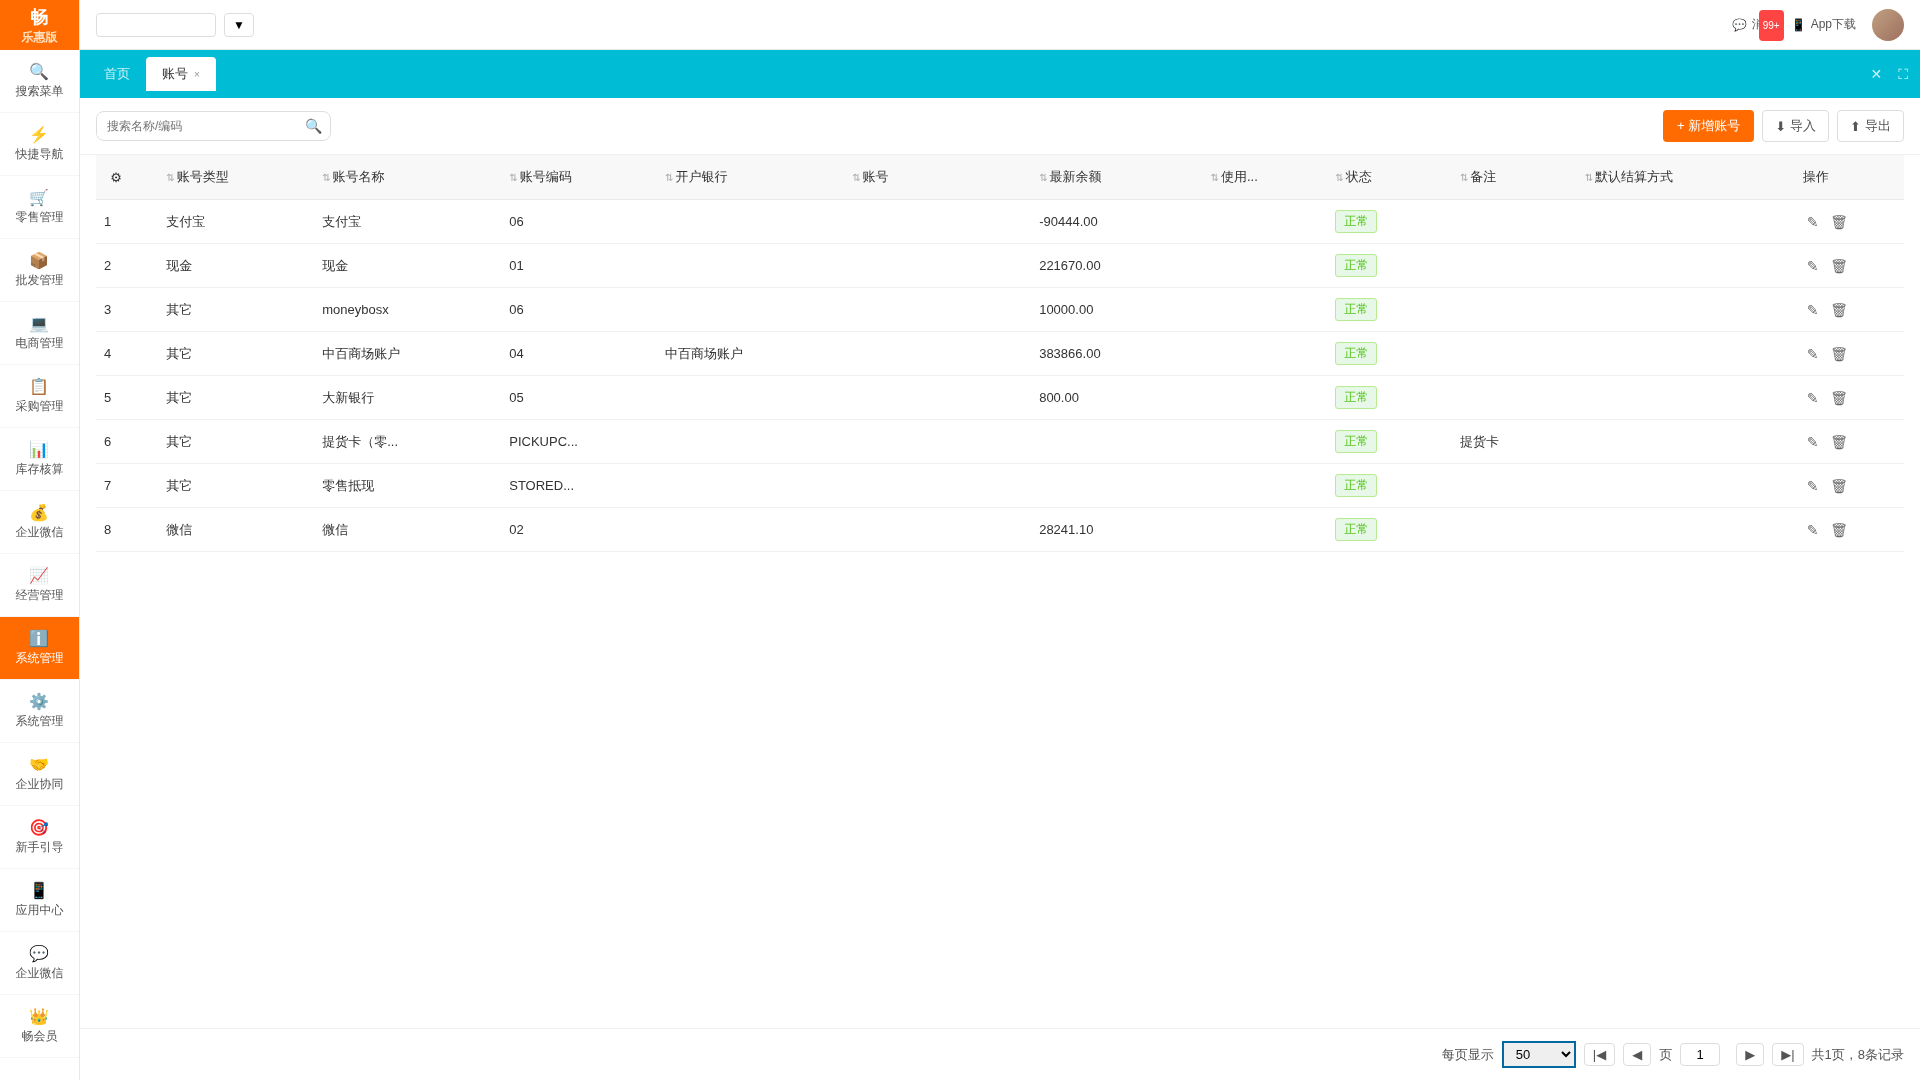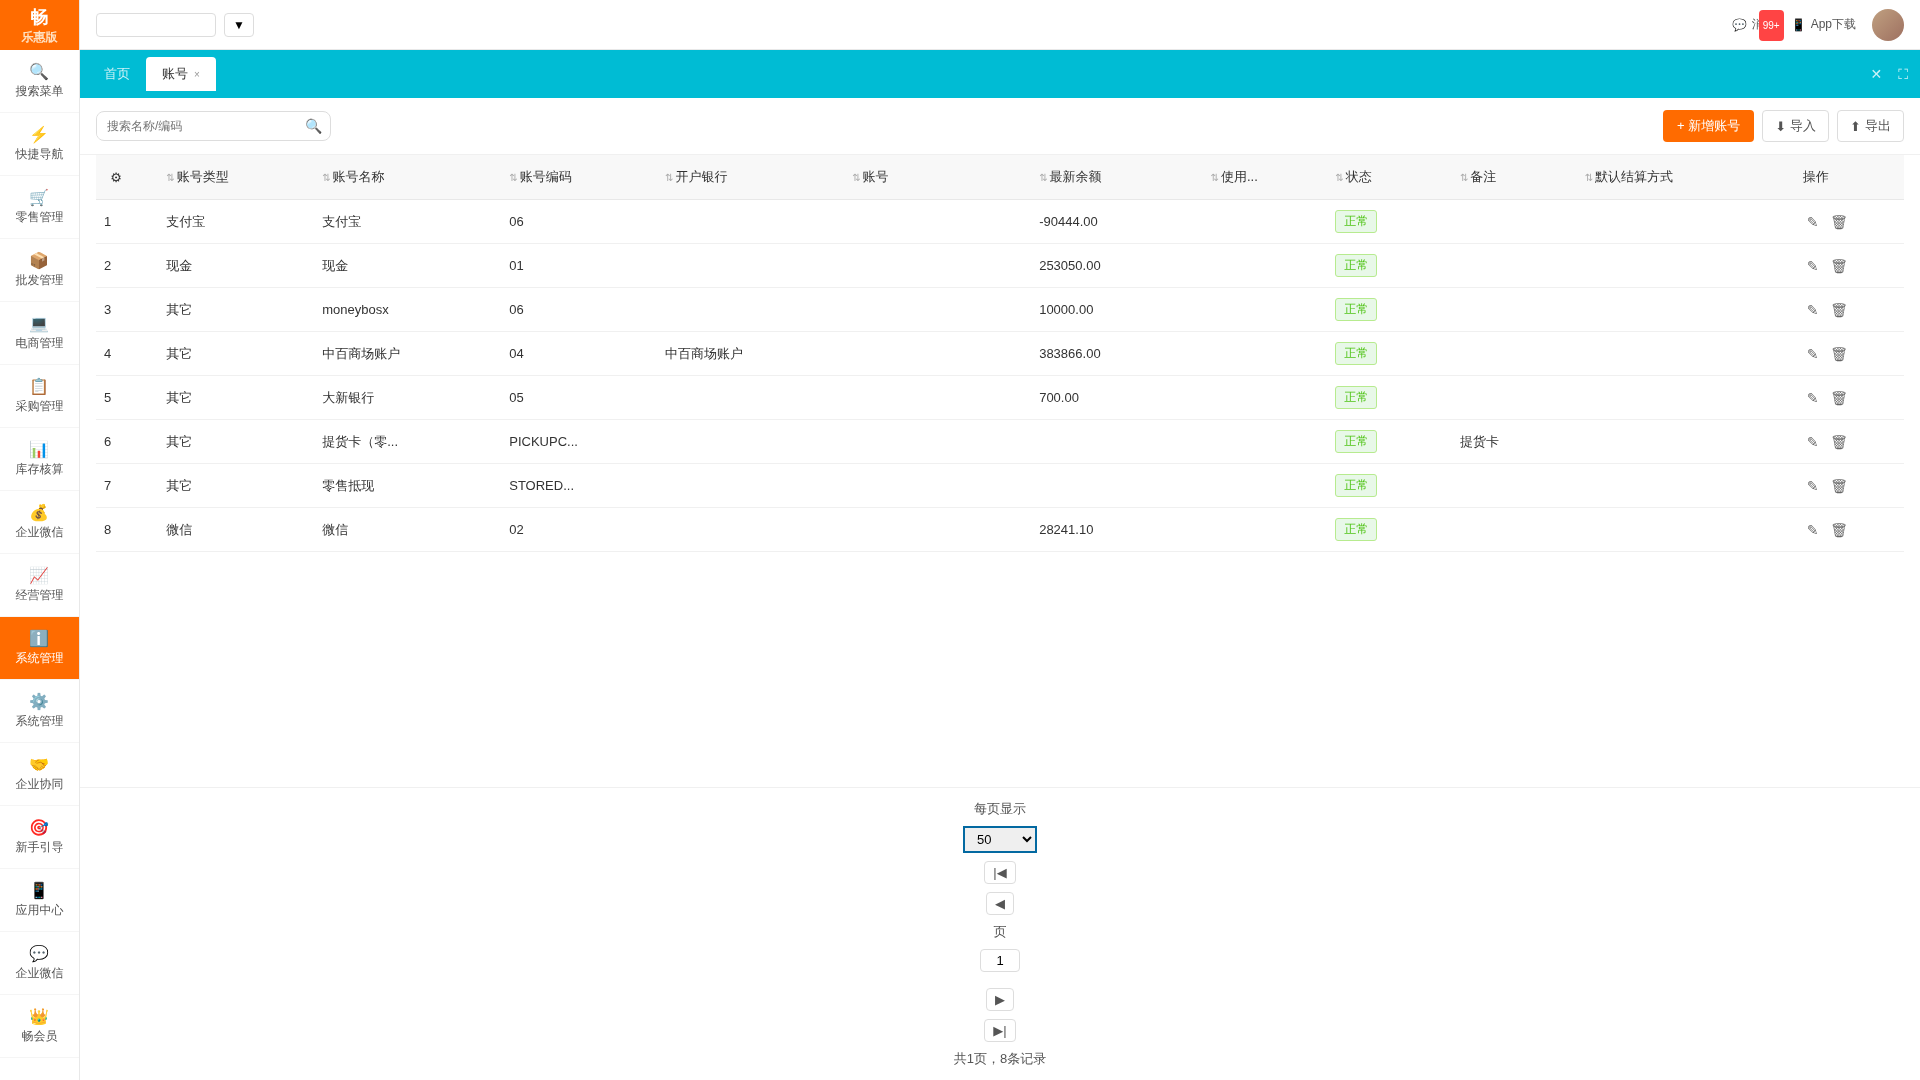--- a/index.html
+++ b/index.html
@@ -293,21 +293,20 @@
     .pagination-bar {
       padding: 12px 16px;
       display: flex;
       align-items: center;
       justify-content: flex-end;
       gap: 8px;
       border-top: 1px solid #f0f0f0;
       flex-shrink: 0;
       font-size: 13px;
       color: #555;
-      flex-direction: column;
     }
     .page-size-select {
       border: 2px solid #0369a1;
       border-radius: 0;
       padding: 3px 20px 3px 8px;
       font-size: 13px;
       cursor: pointer;
     }
     .page-btn {
       border: 1px solid #ddd;
@@ -540,21 +539,21 @@
         <button class="action-btn" title="删除">🗑</button>
       </td>
     </tr>
             <tr>
       <td>2</td>
       <td>现金</td>
       <td>现金</td>
       <td>01</td>
       <td></td>
       <td></td>
-      <td>253050.00</td>
+      <td>221670.00</td>
       <td></td>
       <td><span class="status-badge">正常</span></td>
       <td></td>
       <td></td>
       <td>
         <button class="action-btn" title="编辑">✎</button>
         <button class="action-btn" title="删除">🗑</button>
       </td>
     </tr>
             <tr>
@@ -591,21 +590,21 @@
         <button class="action-btn" title="删除">🗑</button>
       </td>
     </tr>
             <tr>
       <td>5</td>
       <td>其它</td>
       <td>大新银行</td>
       <td>05</td>
       <td></td>
       <td></td>
-      <td>700.00</td>
+      <td>800.00</td>
       <td></td>
       <td><span class="status-badge">正常</span></td>
       <td></td>
       <td></td>
       <td>
         <button class="action-btn" title="编辑">✎</button>
         <button class="action-btn" title="删除">🗑</button>
       </td>
     </tr>
             <tr>

